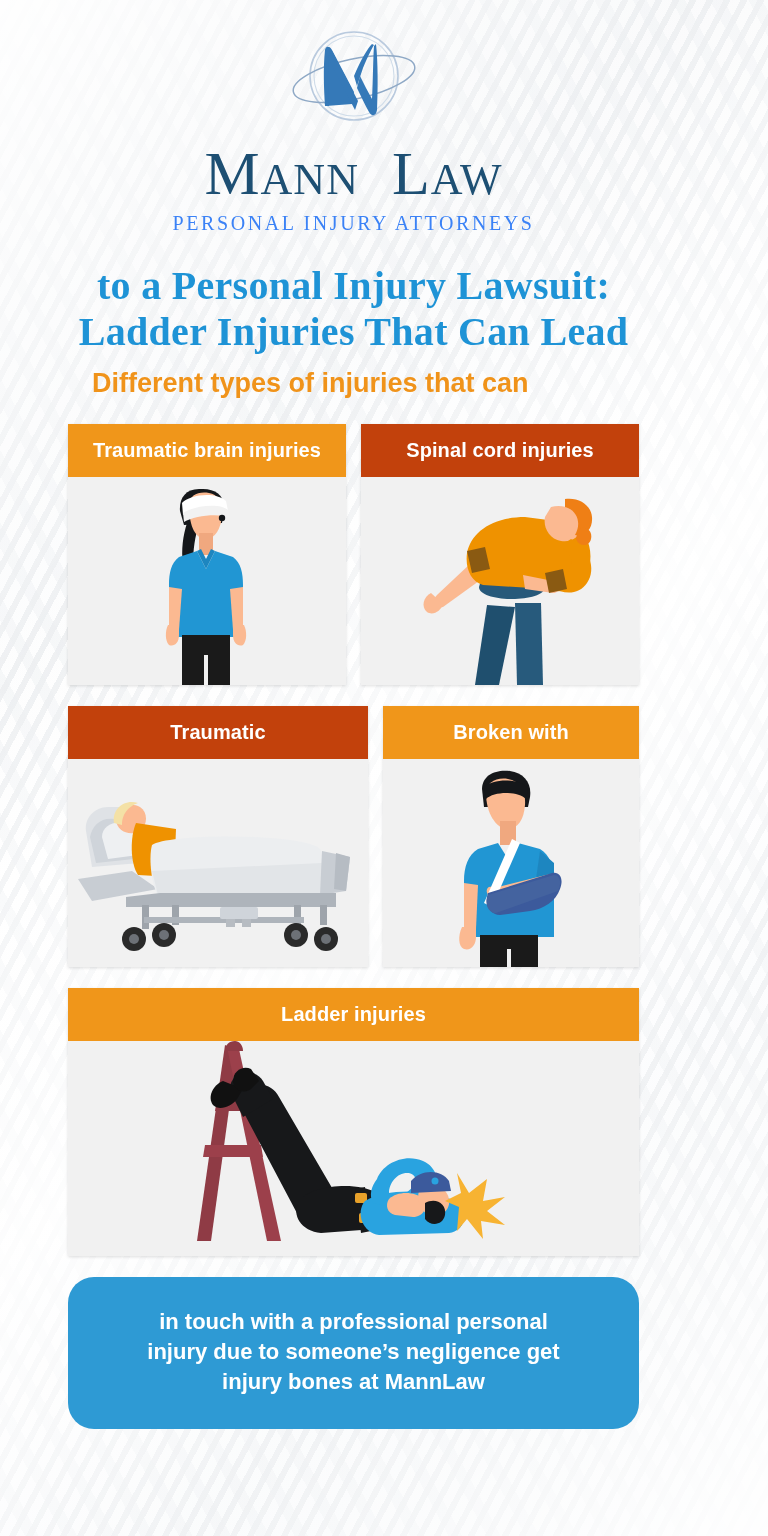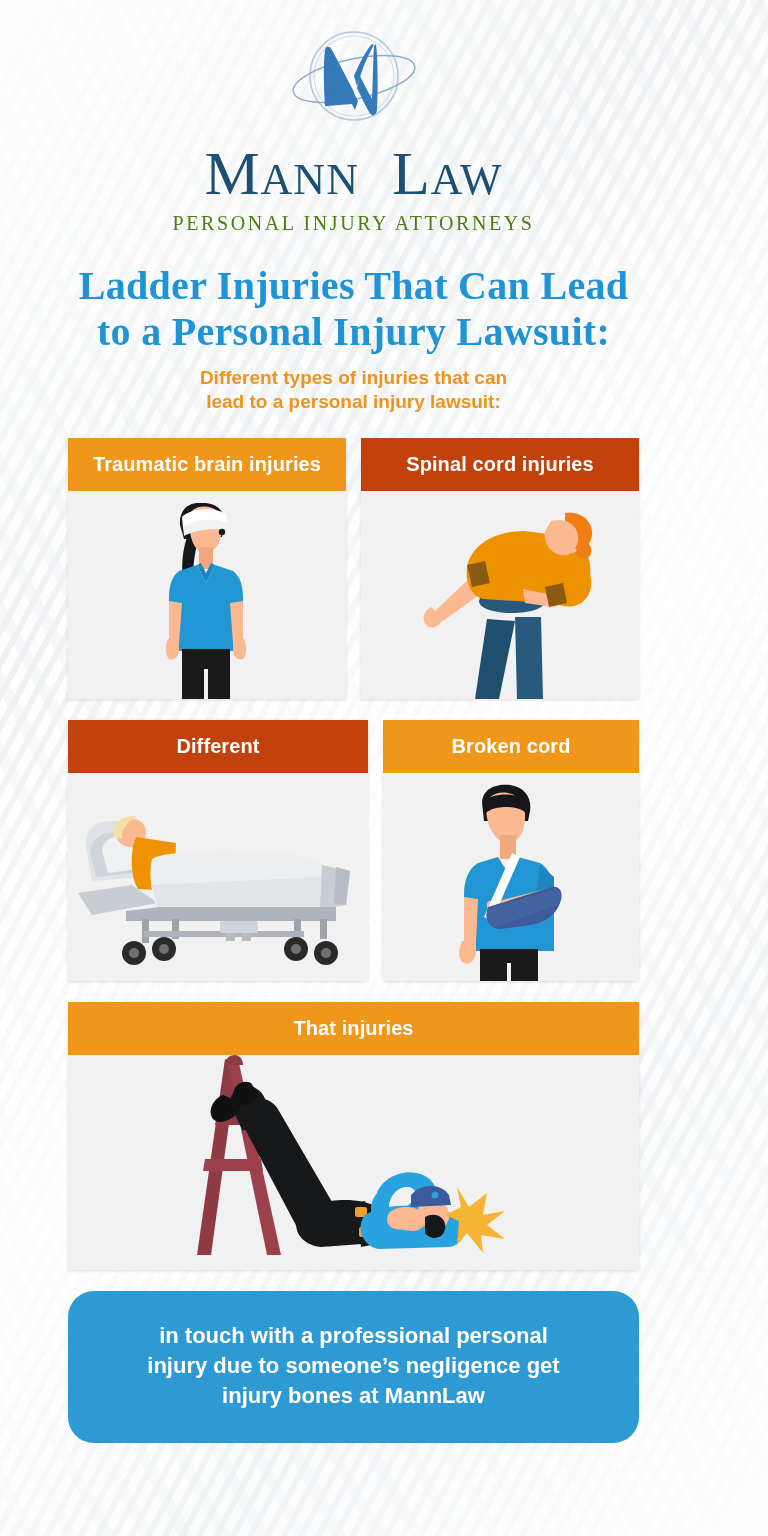--- a/index.html
+++ b/index.html
@@ -33,36 +33,36 @@
   .logo-wrap{ padding-top:26px; text-align:center; }
   .logo-mark{ width:180px; height:112px; margin:0 auto; display:block; }
   .brand-name{
     font-family:"Liberation Serif", serif;
     font-size:62px; line-height:1; color:#1d4f73;
     letter-spacing:1px; margin-top:4px; font-weight:400;
   }
   .brand-name .sc{ font-size:44px; }
   .brand-tag{
     font-family:"Liberation Serif", serif;
-    font-size:20px; color:#4d7c0f; letter-spacing:2.6px;
+    font-size:20px; color:#3b82f6; letter-spacing:2.6px;
     margin-top:8px; font-weight:400;
   }
 
   
   .headline{
     margin-top:28px; text-align:center;
     font-family:"Liberation Serif", serif;
     color:#1e93d6; font-weight:700;
     font-size:40px; line-height:1.14; letter-spacing:.3px;
     padding:0 34px;
   }
   .subhead{
-    margin-top:12px; text-align:center;
+    margin-top:12px; text-align:left;
     color:#f0931a; font-weight:700;
-    font-size:19px; line-height:1.26; padding:0 92px;
+    font-size:27px; line-height:1.26; padding:0 92px;
   }
 
   
   .grid{ margin-top:24px; padding:0 68px; }
   .row{ display:flex; gap:15px; margin-bottom:21px; }
   .card{ flex:1 1 0; background:#f1f1f1; box-shadow:0 1px 3px rgba(0,0,0,.13); }
   .card.full{ flex:1 1 100%; }
   .card-head{
     height:53px; display:flex; align-items:center; justify-content:center;
     color:#ffffff; font-size:20px; font-weight:700; letter-spacing:.1px;
@@ -101,26 +101,25 @@
       </g>
     </svg>
     <div class="brand-name">
       <span>M</span><span class="sc">ANN</span>
       &nbsp;<span>L</span><span class="sc">AW</span>
     </div>
     <div class="brand-tag">PERSONAL INJURY ATTORNEYS</div>
   </div>
 
   <div class="headline">
+    <div>to a Personal Injury Lawsuit:</div>
     <div>Ladder Injuries That Can Lead</div>
-    <div>to a Personal Injury Lawsuit:</div>
   </div>
   <div class="subhead">
     <div>Different types of injuries that can</div>
-    <div>lead to a personal injury lawsuit:</div>
   </div>
 
   <div class="grid">
 
     <div class="row">
 
       <div class="card">
         <div class="card-head head-orange">Traumatic brain injuries</div>
         <div class="card-body">
           <svg width="160" height="208" viewBox="0 0 160 208">
@@ -177,21 +176,21 @@
             <path d="M92 74 L110 70 L115 92 L97 96 Z" fill="#8a5a12"></path>
             <path d="M170 96 L188 92 L192 112 L174 116 Z" fill="#8a5a12"></path>
           </svg>
         </div>
       </div>
     </div>
 
     <div class="row">
 
       <div class="card">
-        <div class="card-head head-blue">Different</div>
+        <div class="card-head head-blue">Traumatic</div>
         <div class="card-body">
           <svg width="300" height="200" viewBox="0 0 300 200">
 
             <path d="M18 64 C16 52 26 40 40 40 L66 40 L72 96 L24 100 Z" fill="#dfe2e6"></path>
             <path d="M22 70 C24 58 34 50 46 52 L62 56 L66 92 L28 96 Z" fill="#cfd4da"></path>
 
             <path d="M10 112 L64 104 L90 122 L24 134 Z" fill="#c8cdd3"></path>
 
             <path d="M34 70 C34 60 44 54 56 56 L72 62 L70 88 L40 92 Z" fill="#eef0f2"></path>
 
@@ -229,21 +228,21 @@
               <circle cx="66" cy="172" r="5"></circle>
                 <circle cx="96" cy="168" r="5"></circle>
               <circle cx="228" cy="168" r="5"></circle>
                 <circle cx="258" cy="172" r="5"></circle>
             </g>
           </svg>
         </div>
       </div>
 
       <div class="card">
-        <div class="card-head head-orange">Broken cord</div>
+        <div class="card-head head-orange">Broken with</div>
         <div class="card-body">
           <svg width="170" height="200" viewBox="0 0 170 200">
 
             <path d="M56 22 C56 8 70 2 84 4 C98 6 106 16 104 30 L102 40 L58 40 Z" fill="#15171a"></path>
 
             <path d="M60 26 C60 16 70 10 82 12 C94 14 100 24 99 38 C98 52 92 62 82 62 C70 62 60 46 60 26 Z" fill="#fbb991"></path>
             <path d="M58 20 C66 12 94 10 102 22 L100 32 C92 24 68 24 60 32 Z" fill="#15171a"></path>
 
             <path d="M74 54 h16 v24 h-16 z" fill="#f0a87f"></path>
 
@@ -264,21 +263,21 @@
 
             <path d="M54 168 L54 200 L112 200 L112 168 Z" fill="#1a1a1a"></path>
             <rect x="81" y="182" width="4" height="18" fill="#f1f1f1"></rect>
           </svg>
         </div>
       </div>
     </div>
 
     <div class="row">
       <div class="card full">
-        <div class="card-head head-orange">That injuries</div>
+        <div class="card-head head-orange">Ladder injuries</div>
         <div class="card-body">
           <svg width="430" height="215" viewBox="0 0 430 215">
 
             <path d="M86 4 L58 200 L72 200 L98 10 Z" fill="#8f3b45"></path>
             <path d="M88 6 L128 200 L142 200 L100 8 Z" fill="#9c404b"></path>
             <path d="M66 104 L122 104 L124 116 L64 116 Z" fill="#9c404b"></path>
             <path d="M78 58 L108 58 L110 70 L76 70 Z" fill="#8f3b45"></path>
             <path d="M96 0 C90 0 86 4 86 10 L104 10 C104 4 100 0 96 0 Z" fill="#8f3b45"></path>
 
             <path d="M108 48 C120 40 134 44 140 56 L196 152 L160 176 L106 74 C100 64 102 52 108 48 Z" fill="#17181a"></path>

